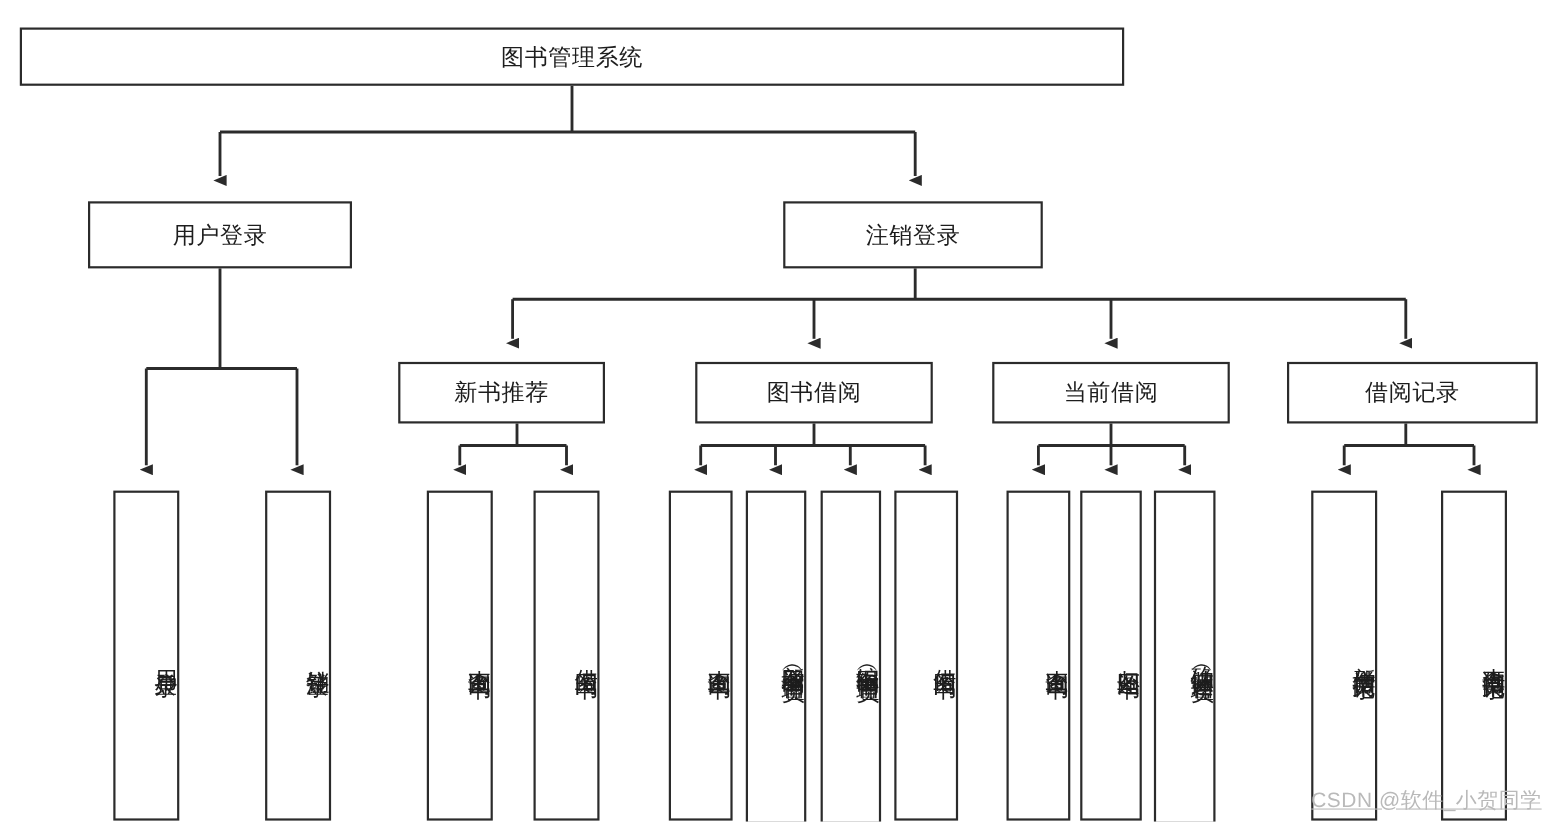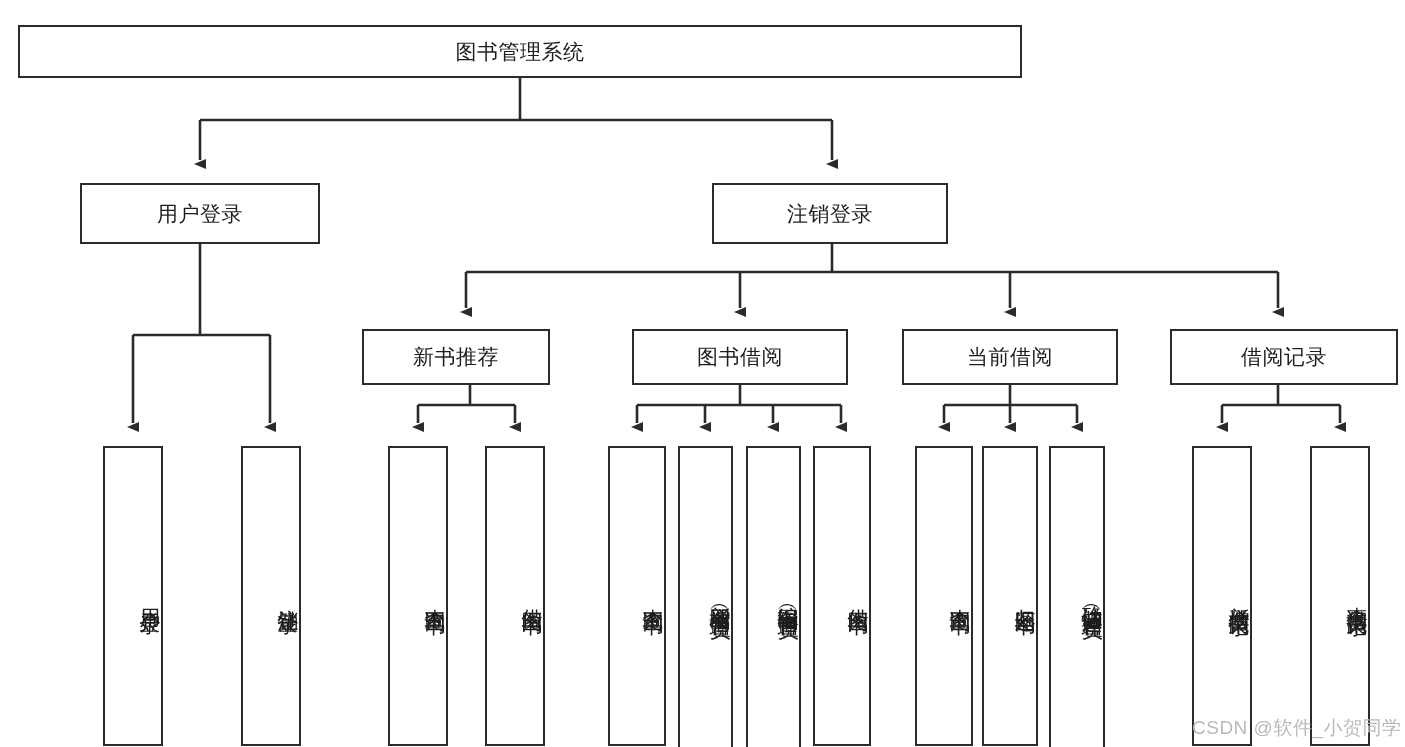--- a/index.html
+++ b/index.html
@@ -57,20 +57,21 @@
   }
   .node.vert.start > .vlabel {
     align-self: flex-start;
   }
   .watermark {
     position: absolute;
     font-size: 19px;
     color: #b9b9b9;
     white-space: nowrap;
     letter-spacing: 0.5px;
+    text-decoration: underline;
   }
 </style>
 </head>
 <body>
 
 <div id="canvas">
 
   <svg class="edges" viewBox="0 0 1405 747">
     <defs>
       <marker id="arrow" markerWidth="10" markerHeight="12" refX="1" refY="6" orient="auto" markerUnits="userSpaceOnUse">

